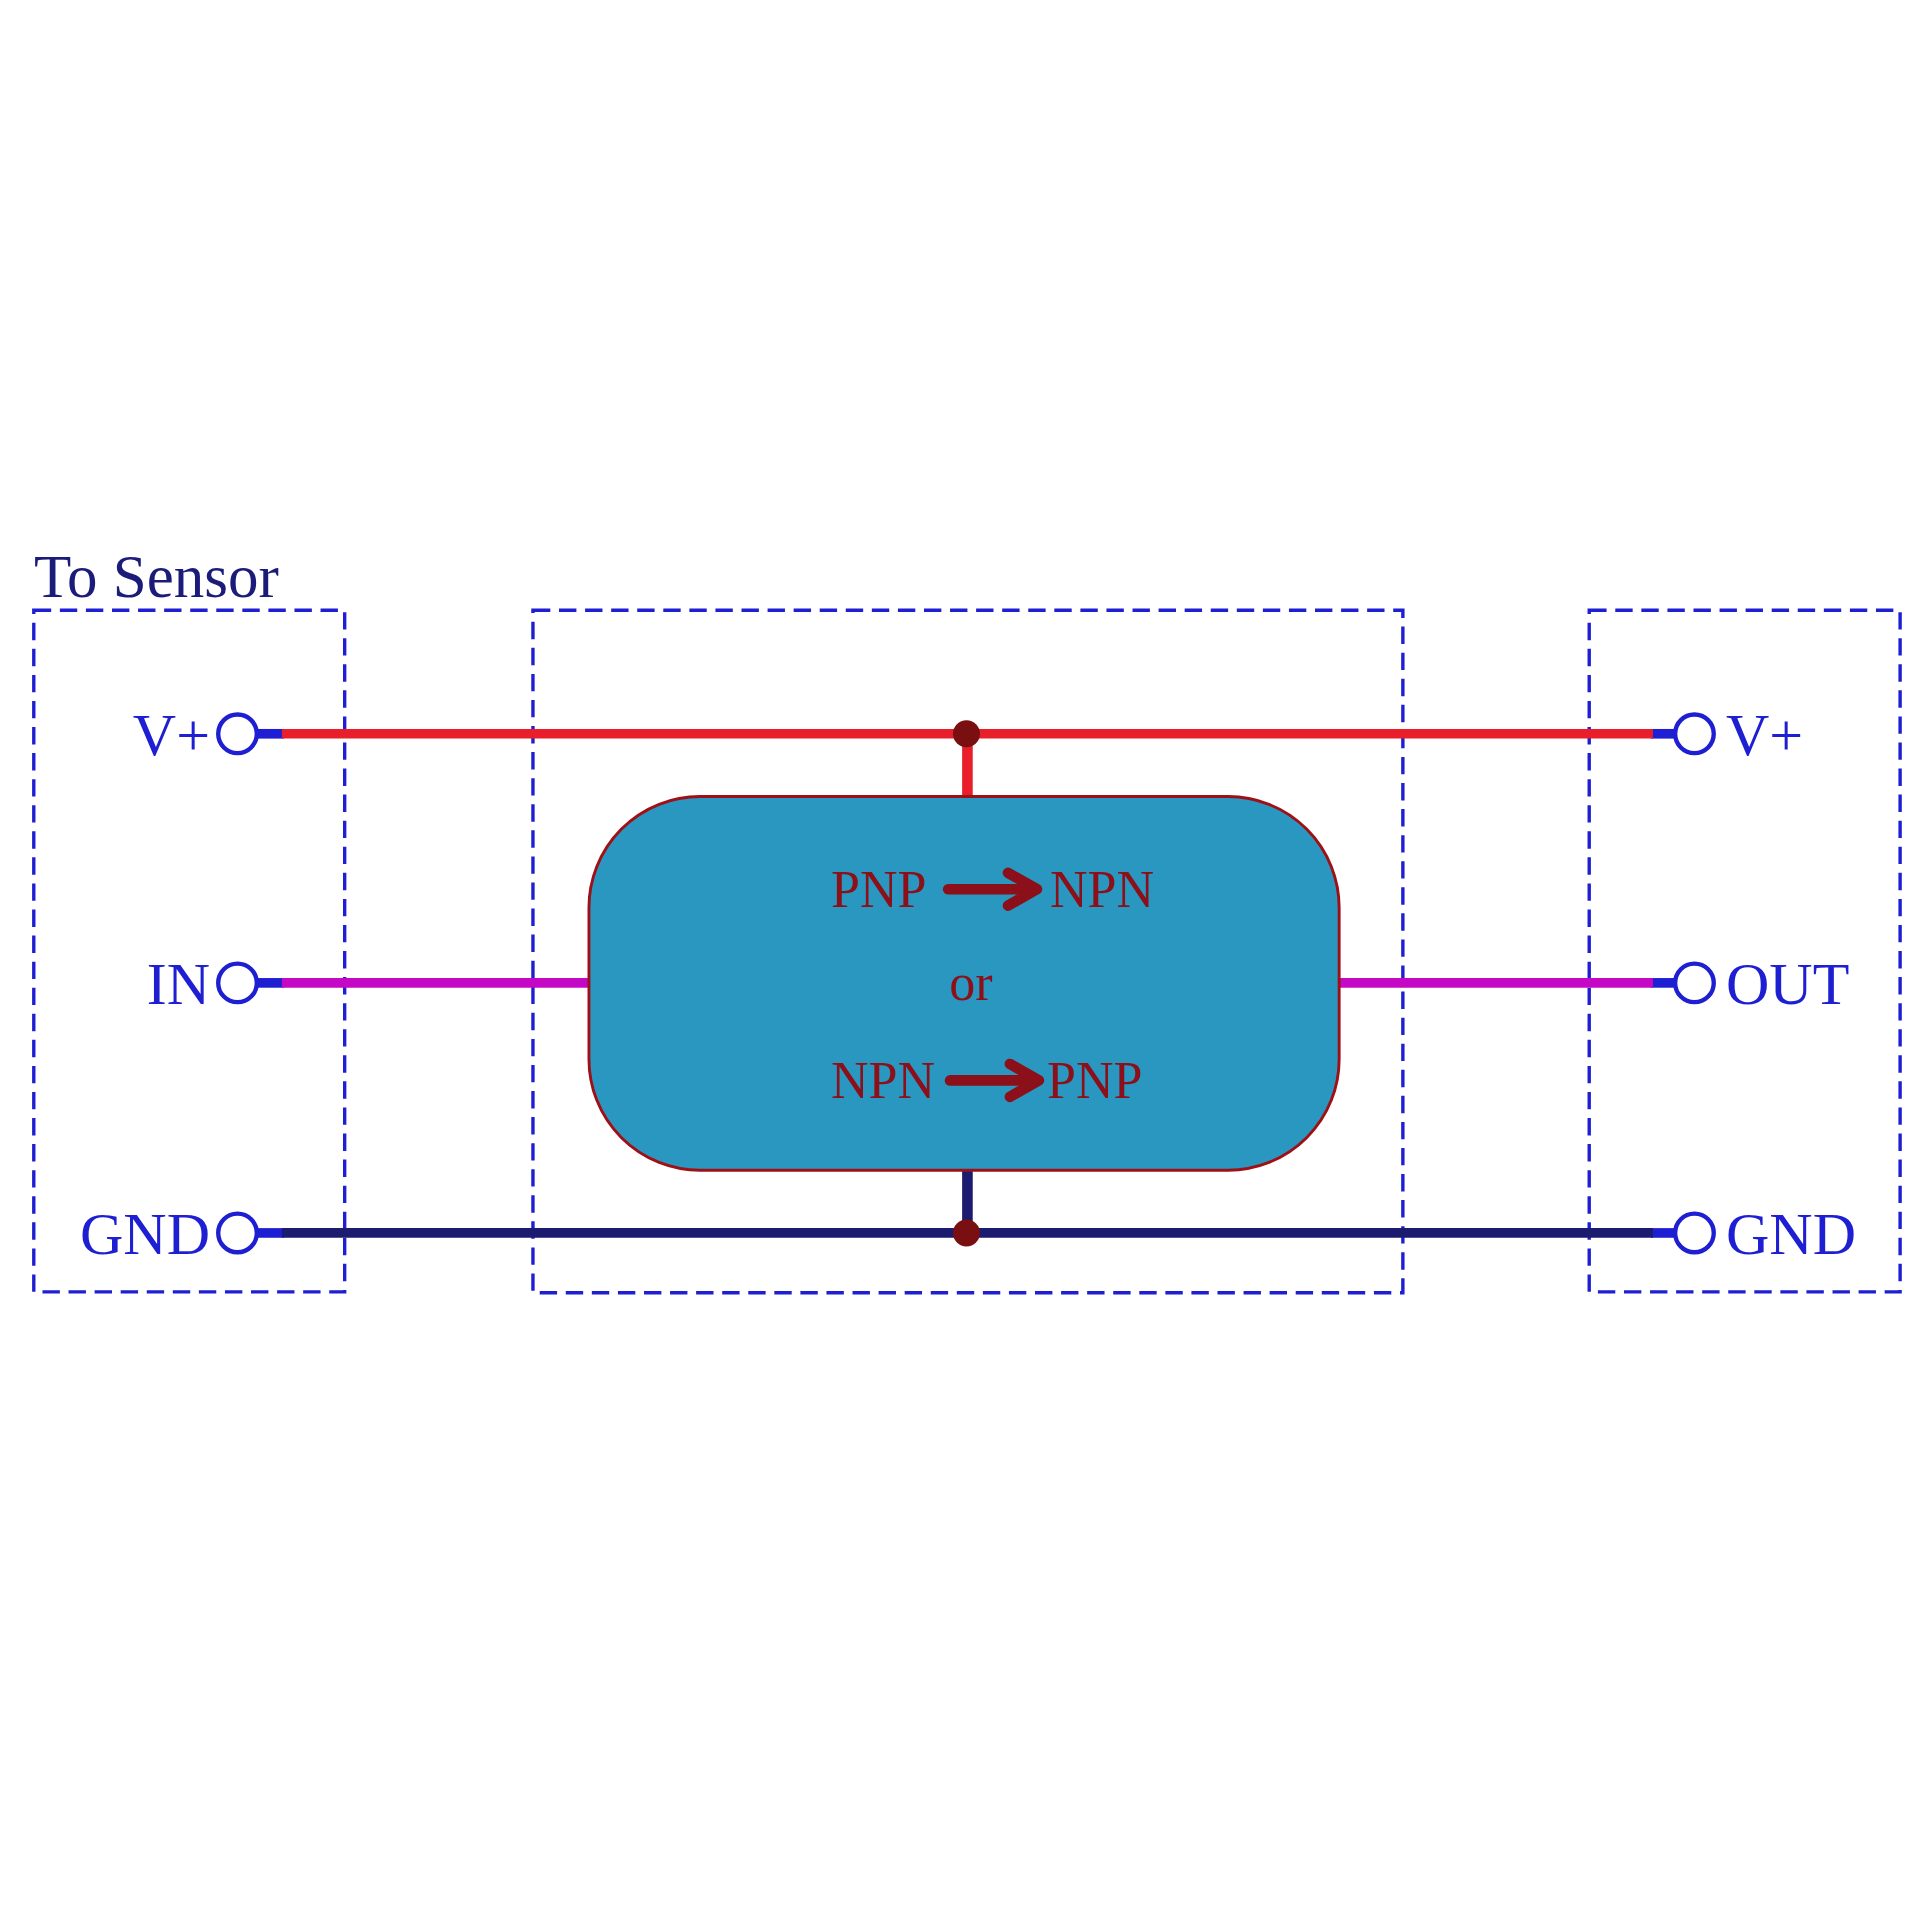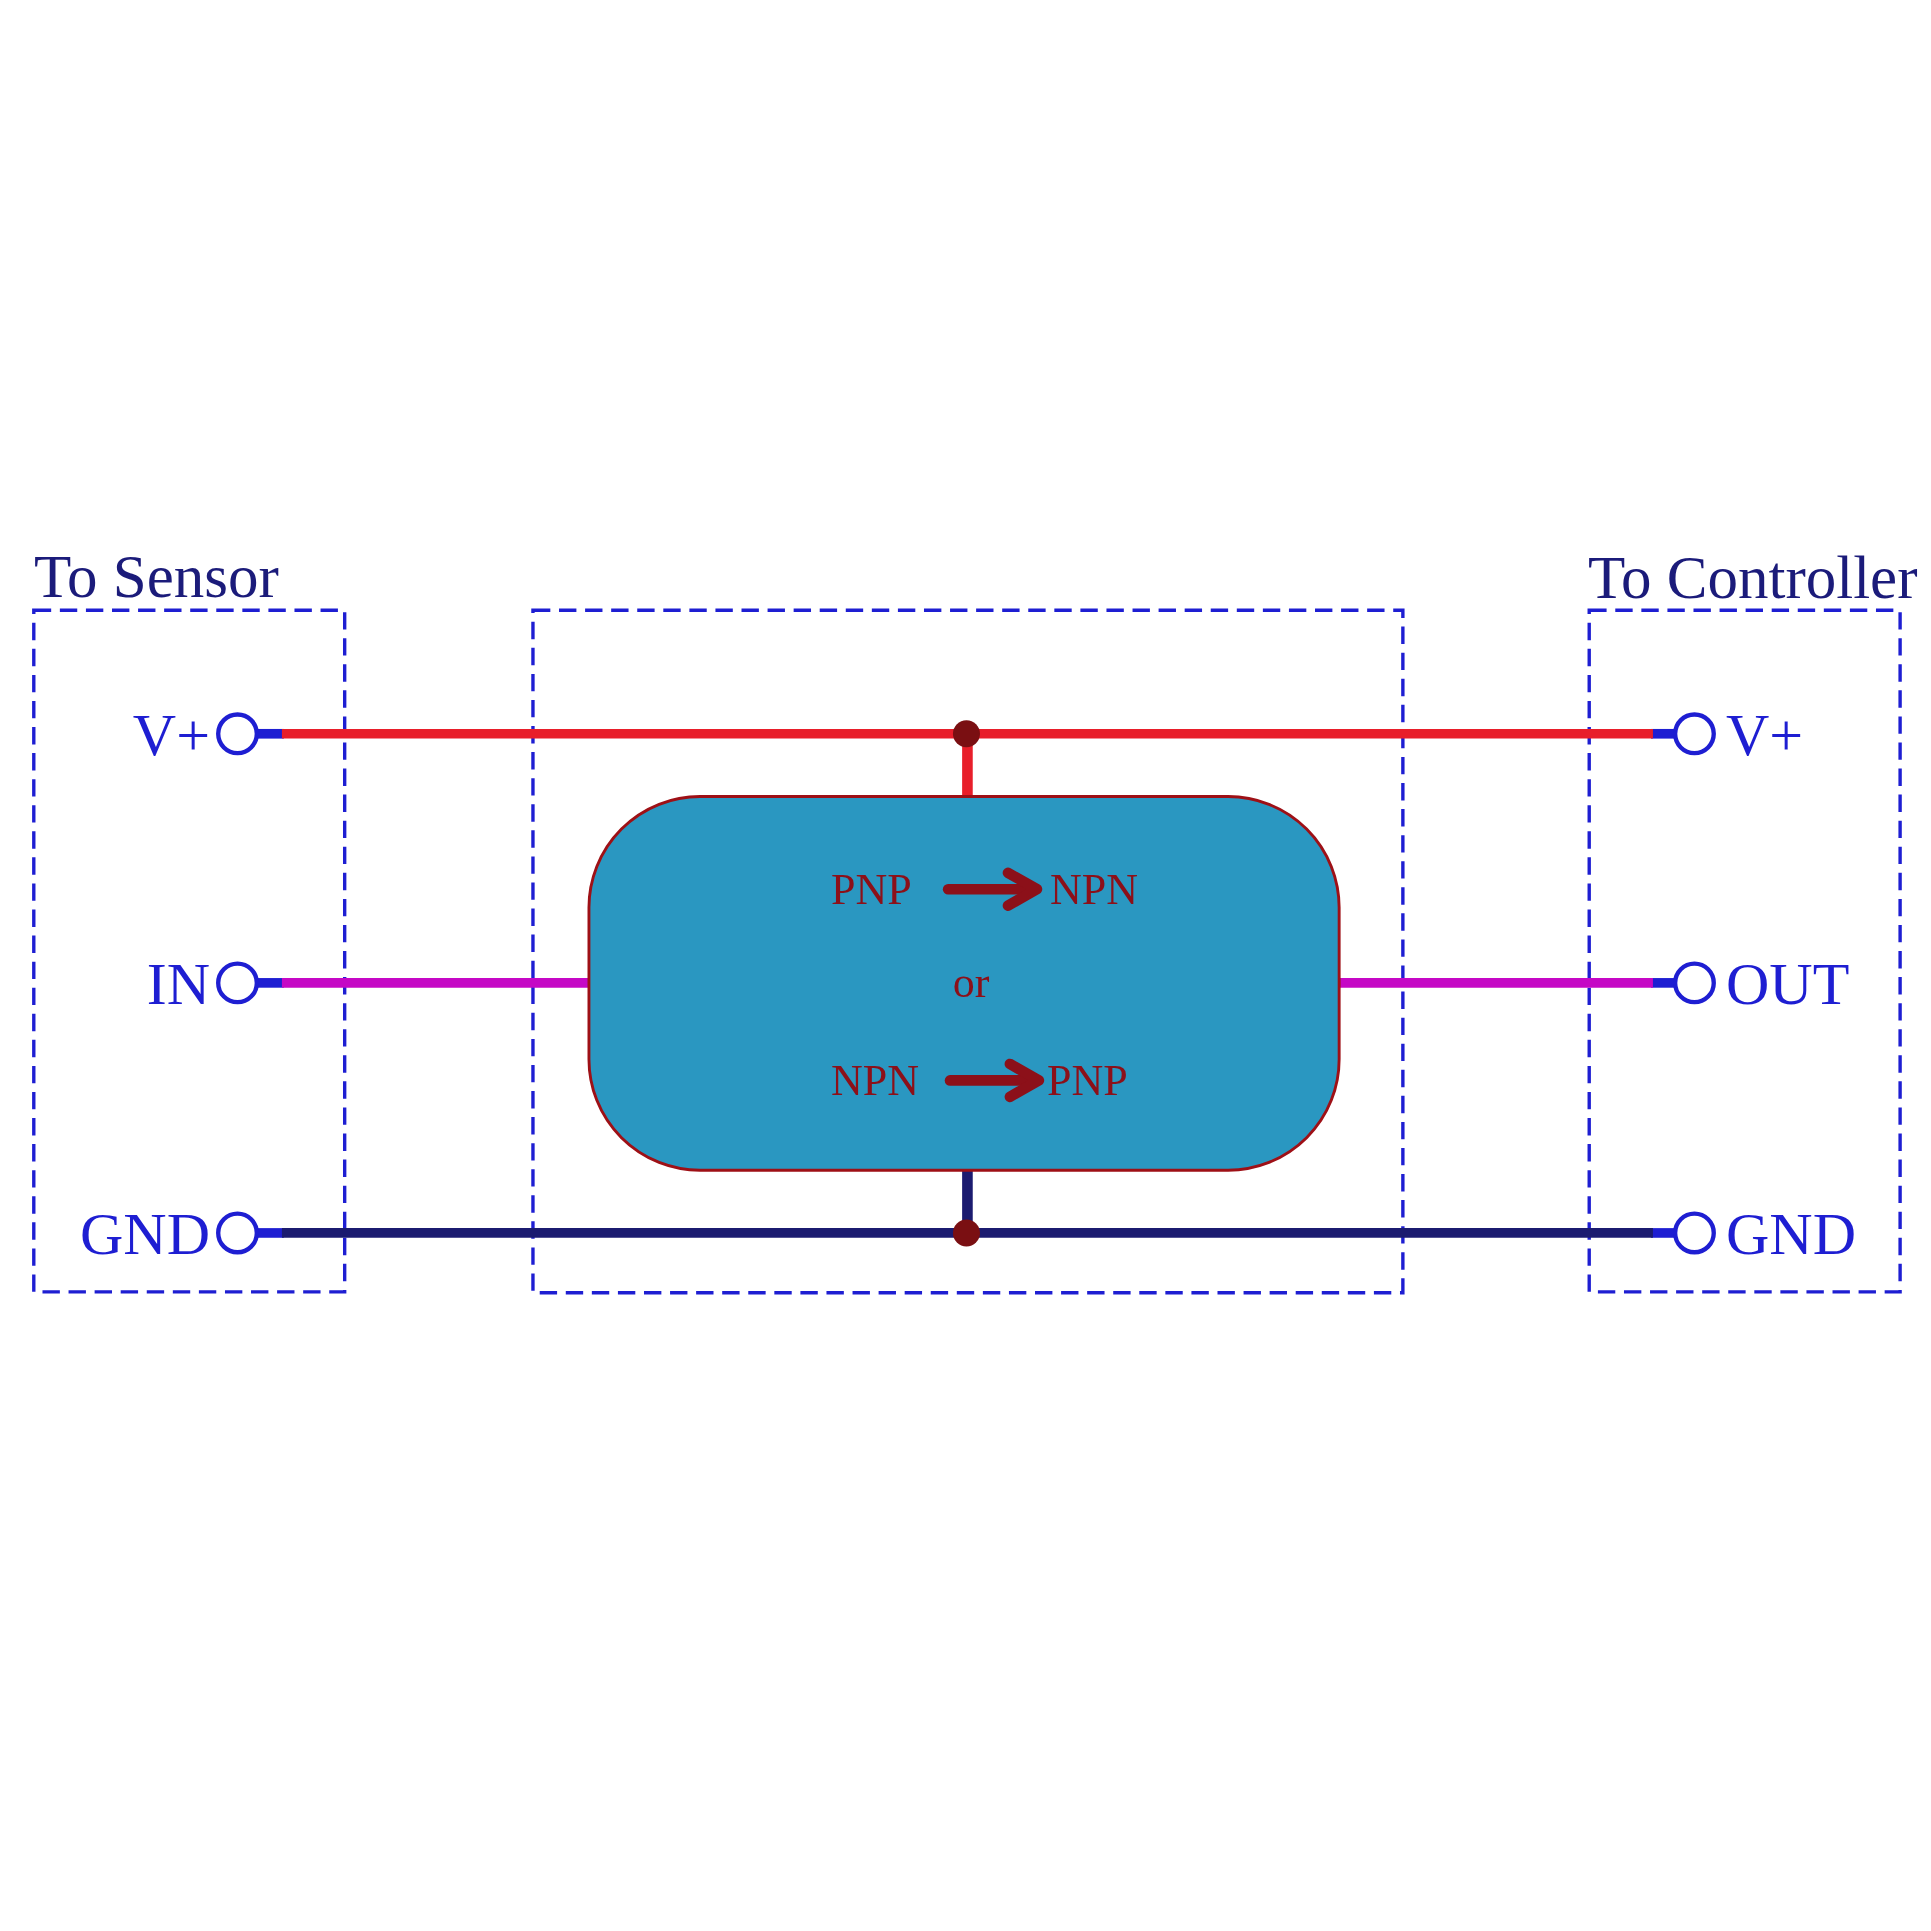--- a/index.html
+++ b/index.html
@@ -36,21 +36,21 @@
   }
   .left-label {
     right: 1721px;   
     text-align: right;
   }
   .right-label {
     left: 1726px;
     text-align: left;
   }
   .box-text {
-    font-size: 44px;
+    font-size: 52px;
     color: var(--maroon);
   }
   .or-text {
     left: 971px;
     transform: translate(-50%, -50%);
     text-align: right;
   }
 </style>
 </head>
 <body>
@@ -93,21 +93,20 @@
       <line x1="982" y1="921" x2="1062" y2="921" style="stroke:var(--maroon)" stroke-width="11" stroke-linecap="round"></line>
       <polyline points="1044,904 1074,921 1044,938" fill="none" style="stroke:var(--maroon)" stroke-width="11" stroke-linecap="round" stroke-linejoin="round"></polyline>
     </g>
     <g>
       <line x1="984" y1="1119" x2="1064" y2="1119" style="stroke:var(--maroon)" stroke-width="11" stroke-linecap="round"></line>
       <polyline points="1046,1102 1076,1119 1046,1136" fill="none" style="stroke:var(--maroon)" stroke-width="11" stroke-linecap="round" stroke-linejoin="round"></polyline>
     </g>
   </svg>
 
   <div class="txt group-title" style="left:34px;  top:576px;">To Sensor</div>
-  <div class="txt group-title" style="left:1588px; top:577px;">To Controller</div>
 
   <div class="txt terminal-label left-label" style="top:735px;">V+</div>
   <div class="txt terminal-label left-label" style="top:984px;">IN</div>
   <div class="txt terminal-label left-label" style="top:1234px;">GND</div>
 
   <div class="txt terminal-label right-label" style="top:735px;">V+</div>
   <div class="txt terminal-label right-label" style="top:984px;">OUT</div>
   <div class="txt terminal-label right-label" style="top:1234px;">GND</div>
 
   <div class="txt box-text" style="left:831px;  top:890px;">PNP</div>

